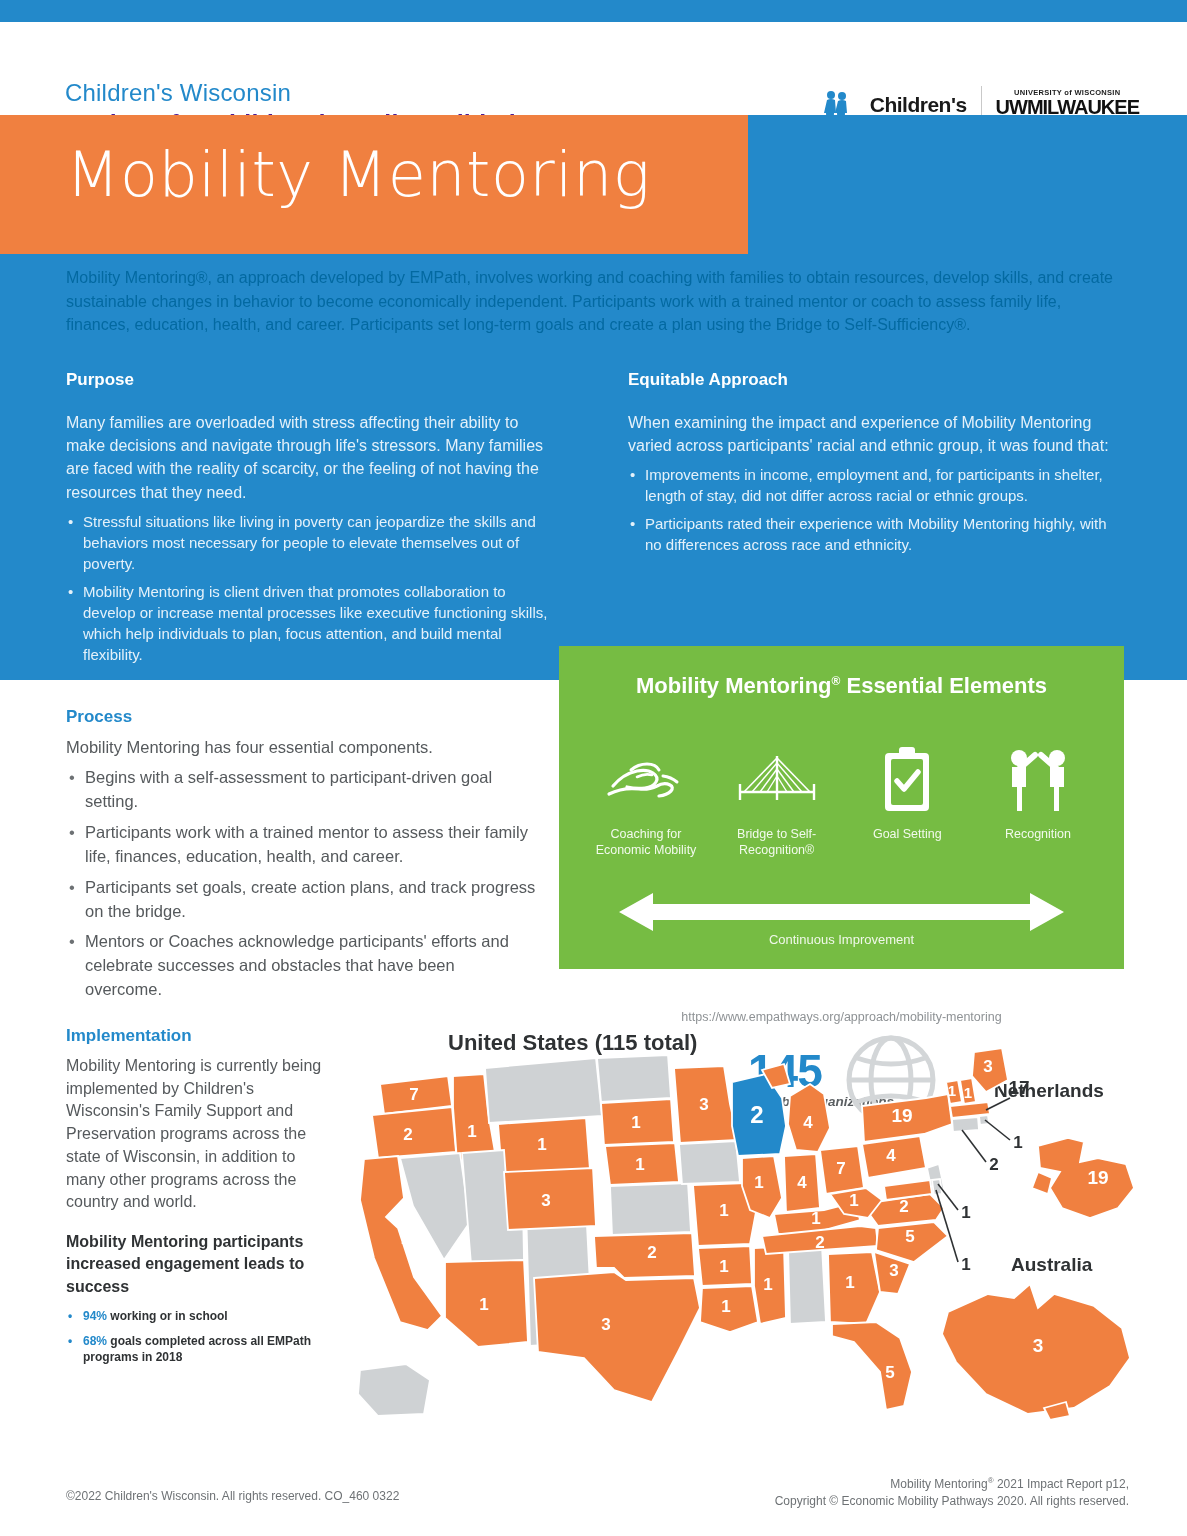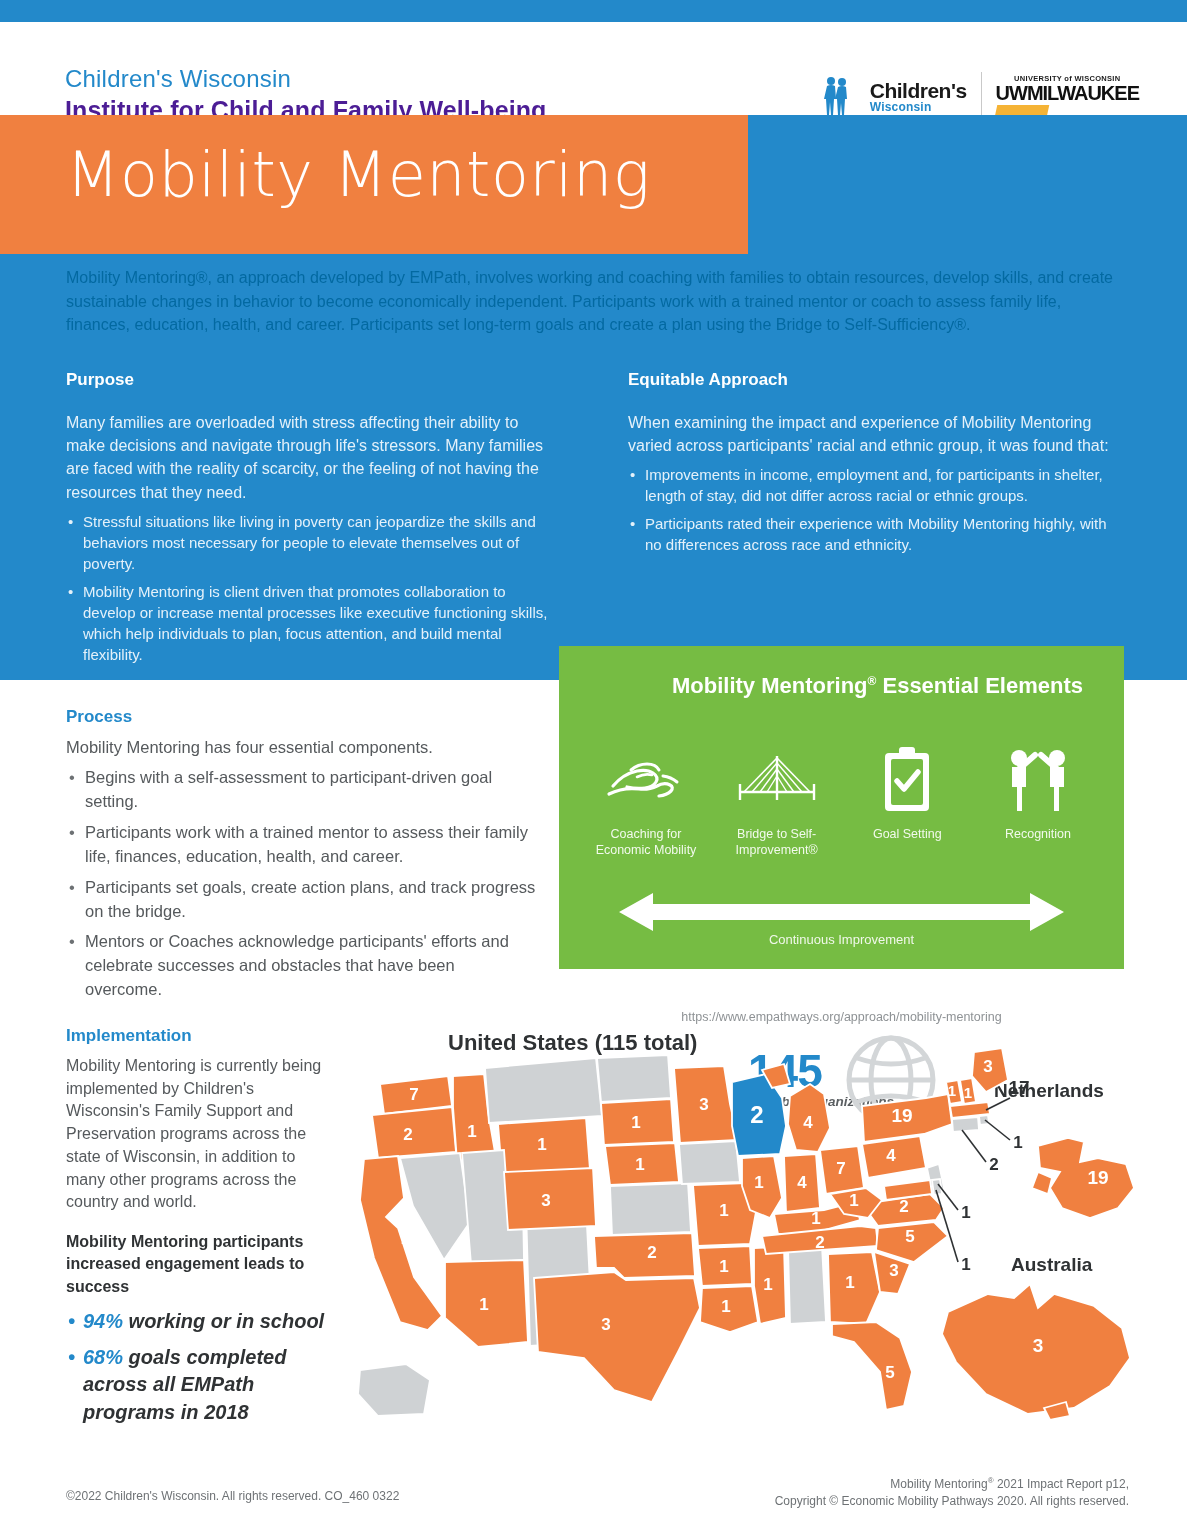--- a/index.html
+++ b/index.html
@@ -10,21 +10,21 @@
     position:relative;
     overflow:hidden;
     color:#3a3a3a;
   }
   .page{position:relative;width:1187px;height:1536px;}
 
   
   .top-strip{position:absolute;left:0;top:0;width:1187px;height:22px;background:#2389CA;}
 
   
-  .header-band{position:absolute;left:0;top:24px;width:1187px;height:117px;background:#ffffff;}
+  .header-band{position:absolute;left:0;top:38px;width:1187px;height:117px;background:#ffffff;}
   .brand-small{position:absolute;left:65px;top:41px;font-size:24px;color:#2389CA;letter-spacing:.2px;}
   .brand-big{position:absolute;left:65px;top:72px;font-size:25px;font-weight:bold;color:#4c1d95;letter-spacing:.1px;}
 
   .logos{position:absolute;right:48px;top:48px;display:flex;align-items:center;gap:14px;}
   .logo-cw{display:flex;align-items:center;gap:20px;}
   .cw-figs{width:26px;height:40px;}
   .cw-text{line-height:1;}
   .cw-text .l1{font-size:21px;font-weight:bold;color:#1a1a1a;letter-spacing:-.5px;}
   .cw-text .l2{font-size:12px;font-weight:bold;color:#2389CA;letter-spacing:.2px;}
   .logo-div{width:1px;height:48px;background:#c9c9c9;}
@@ -55,37 +55,37 @@
   
   .process{position:absolute;left:66px;top:707px;width:470px;}
   .sec-h-b{font-size:17px;font-weight:bold;color:#2389CA;margin:0 0 9px 0;}
   .sec-p-d{font-size:16.5px;line-height:1.45;color:#55595c;margin:0;}
   ul.bd{list-style:none;margin:6px 0 0 0;padding:0;}
   ul.bd li{position:relative;padding-left:19px;font-size:16.5px;line-height:1.45;color:#55595c;margin-bottom:7px;}
   ul.bd li:before{content:"\2022";position:absolute;left:3px;top:0;color:#6d7174;}
 
   
   .green-box{position:absolute;left:559px;top:646px;width:565px;height:323px;background:#76BC43;}
-  .green-title{position:absolute;left:0;top:27px;width:565px;text-align:center;font-size:22px;font-weight:bold;color:#ffffff;padding-left:36px;}
+  .green-title{position:absolute;left:0;top:27px;width:565px;text-align:center;font-size:22px;font-weight:bold;color:#ffffff;}
   .green-title sup{font-size:12px;vertical-align:super;}
   .ee-row{position:absolute;left:28px;top:95px;width:510px;display:flex;justify-content:space-between;}
   .ee{width:118px;text-align:center;}
   .ee .icon{height:78px;display:flex;align-items:center;justify-content:center;}
   .ee .lbl{margin-top:8px;font-size:12.5px;line-height:1.25;color:#f2faed;}
   .arrow-wrap{position:absolute;left:60px;top:245px;width:445px;height:42px;}
   .ci-label{position:absolute;left:0;top:286px;width:565px;text-align:center;font-size:13px;color:#f0f8ea;}
 
   .empath-url{position:absolute;left:559px;top:1010px;width:565px;text-align:center;font-size:12.5px;color:#8e9295;}
 
   
   .impl{position:absolute;left:66px;top:1026px;width:268px;}
   .impl-p{font-size:16px;line-height:1.42;color:#55595c;margin:0;}
   .impl-bold{margin-top:17px;font-size:16px;font-weight:bold;line-height:1.4;color:#2f3234;}
   ul.stat{list-style:none;margin:10px 0 0 0;padding:0;}
-  ul.stat li{position:relative;padding-left:17px;font-size:20px;font-weight:bold;line-height:1.38;color:#2f3234;margin-bottom:8px;font-style:italic;}
+  ul.stat li{position:relative;padding-left:17px;font-size:12px;font-weight:bold;line-height:1.38;color:#2f3234;margin-bottom:8px;}
   ul.stat li:before{content:"\2022";position:absolute;left:2px;top:0;color:#2389CA;font-weight:bold;}
   ul.stat .pct{color:#2389CA;}
 
   
   .map-area{position:absolute;left:338px;top:1022px;width:820px;height:430px;}
   .map-title{position:absolute;left:110px;top:8px;font-size:22px;font-weight:bold;color:#2f3234;}
   .n145{position:absolute;left:410px;top:22px;font-size:46px;font-weight:bold;color:#2389CA;letter-spacing:-1px;}
   .n145sub{position:absolute;left:412px;top:72px;font-size:13.5px;font-style:italic;font-weight:bold;color:#5b5f62;}
   .globe{position:absolute;left:505px;top:10px;}
   .cty-nl{position:absolute;left:656px;top:58px;font-size:19px;font-weight:bold;color:#2f3234;}
@@ -202,21 +202,21 @@
             <line x1="43" y1="13" x2="18" y2="42" stroke="#fff" stroke-width="1.4"></line>
             <line x1="43" y1="13" x2="68" y2="42" stroke="#fff" stroke-width="1.4"></line>
             <line x1="43" y1="19" x2="26" y2="42" stroke="#fff" stroke-width="1.4"></line>
             <line x1="43" y1="19" x2="60" y2="42" stroke="#fff" stroke-width="1.4"></line>
             <line x1="43" y1="26" x2="33" y2="42" stroke="#fff" stroke-width="1.4"></line>
             <line x1="43" y1="26" x2="53" y2="42" stroke="#fff" stroke-width="1.4"></line>
           </svg>
         </div>
         <div class="lbl">
           <span>Bridge to Self-</span><br>
-          <span>Improvement®</span>
+          <span>Recognition®</span>
         </div>
       </div>
 
       <div class="ee">
         <div class="icon">
           <svg width="60" height="70" viewBox="0 0 60 70">
             <rect x="8" y="8" width="44" height="58" rx="4" fill="#fff"></rect>
             <rect x="14" y="14" width="32" height="46" rx="2" fill="#76BC43"></rect>
             <rect x="22" y="2" width="16" height="11" rx="3" fill="#fff"></rect>
             <path d="M20 36 l7 8 l14 -17" fill="none" stroke="#fff" stroke-width="5.5" stroke-linecap="round" stroke-linejoin="round"></path>

